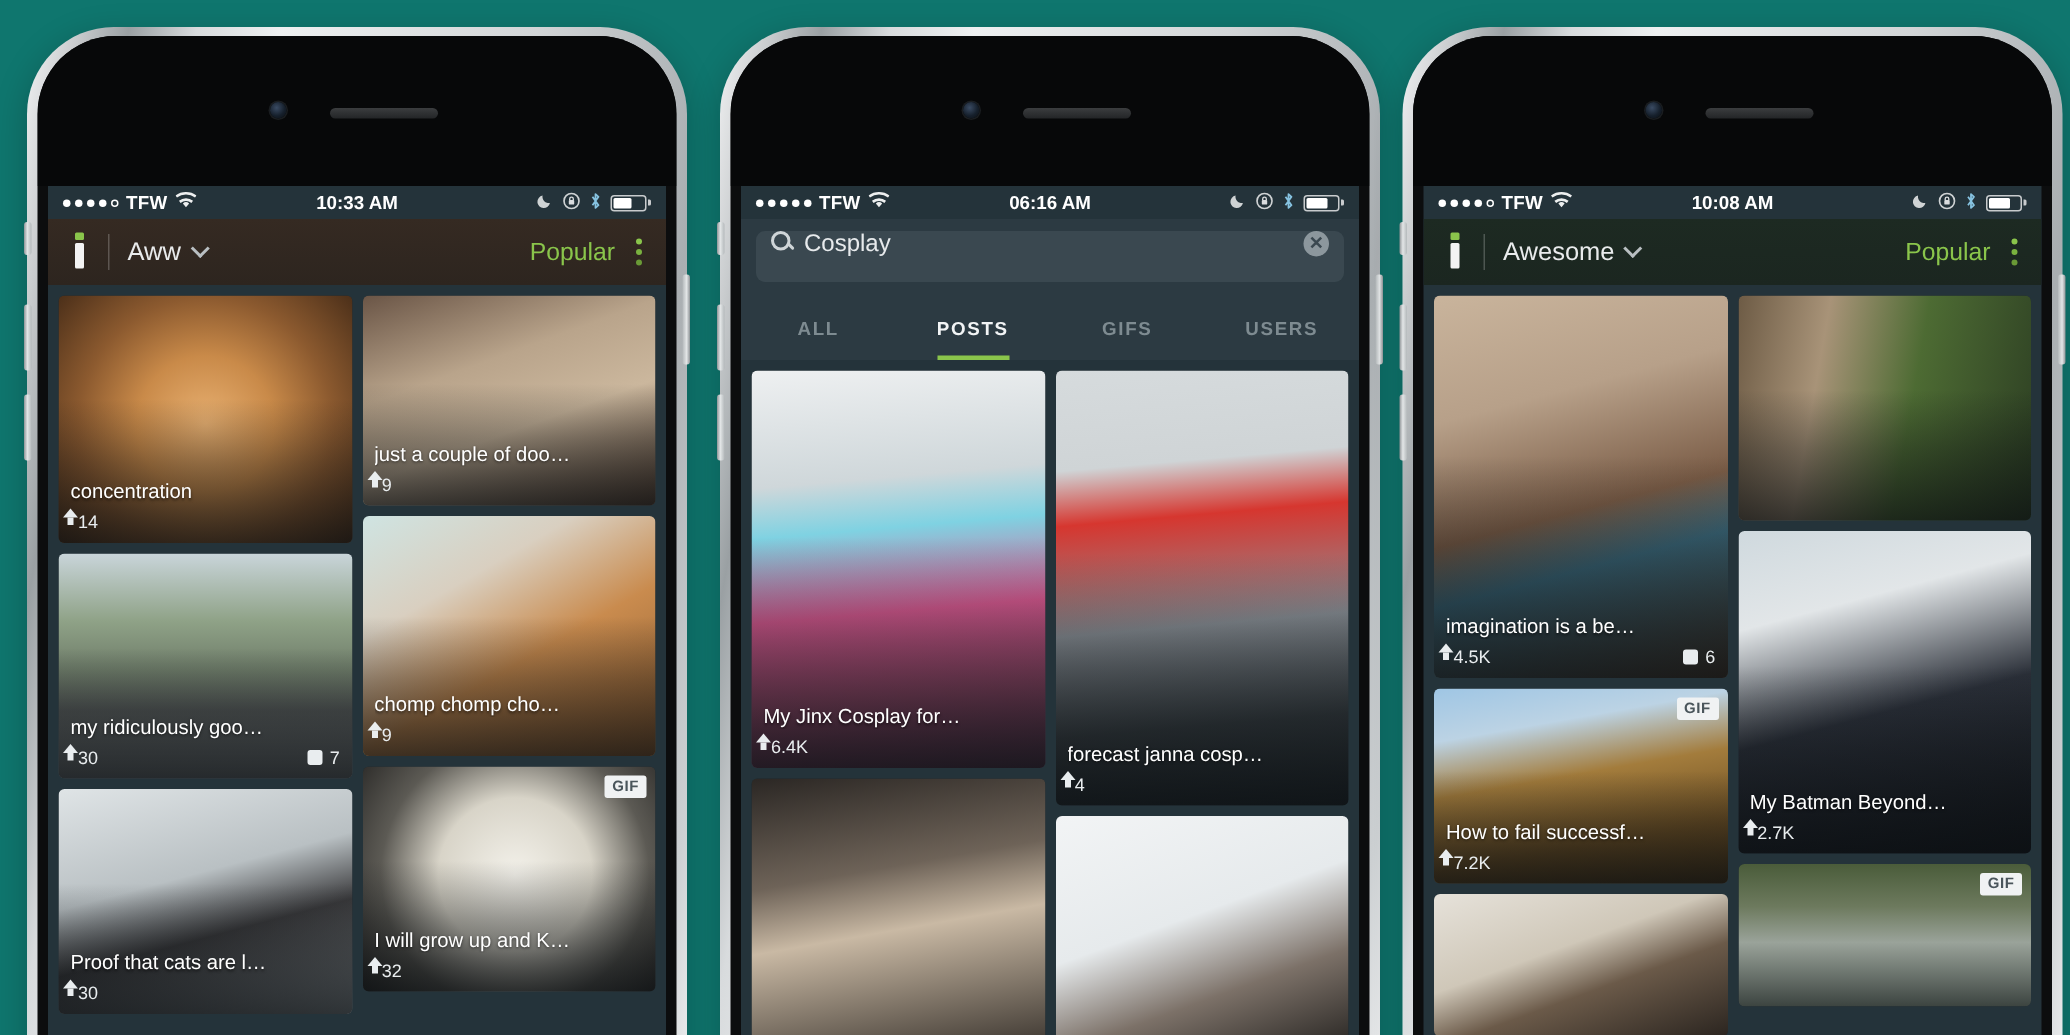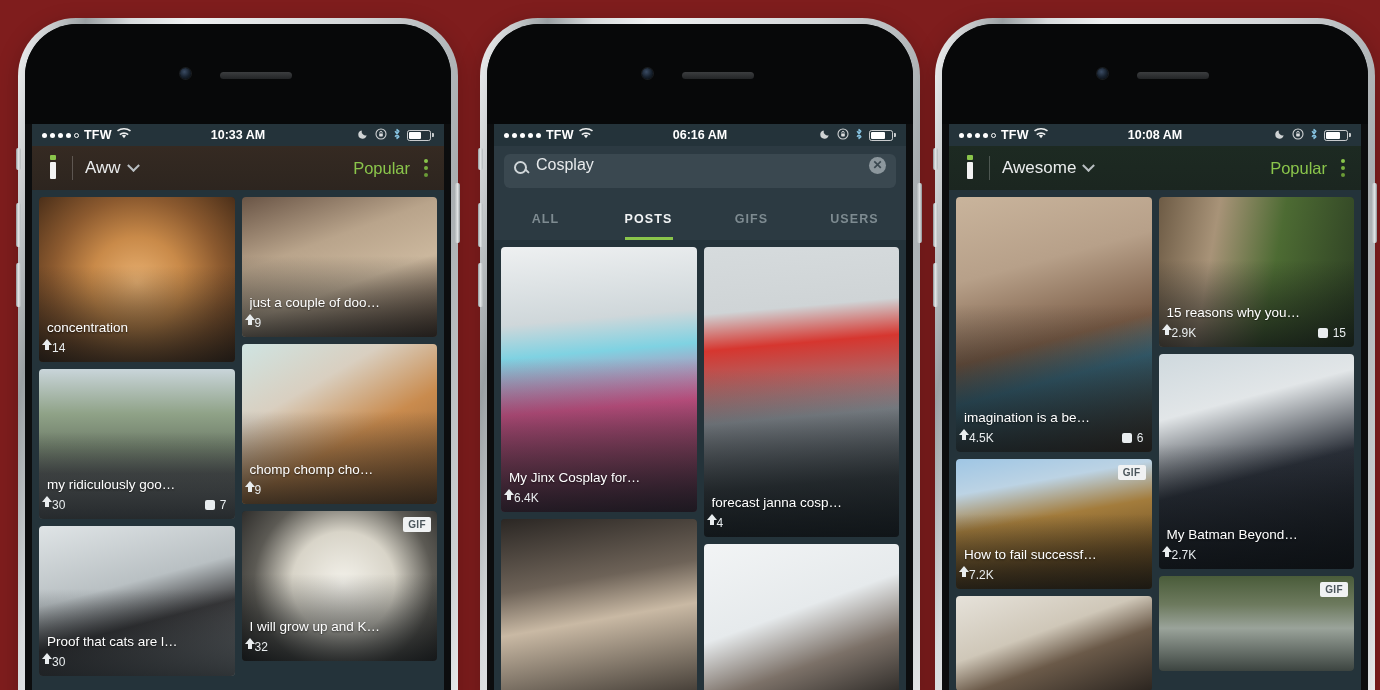--- a/index.html
+++ b/index.html
@@ -2,21 +2,21 @@
 <html><head>
 <meta charset="utf-8">
 <style>
   * { box-sizing: border-box; margin: 0; padding: 0; }
   html, body {
     width: 1380px; height: 690px;
     background: #ffffff;
     font-family: "Liberation Sans", sans-serif;
     overflow: hidden;
   }
-  .stage { position: relative; width: 1380px; height: 690px; background: #7f1d1d; }
+  .stage { position: relative; width: 1380px; height: 690px; background: #0f766e; }
 
   
   .phone { position: absolute; top: 18px; width: 440px; height: 720px; }
   .phone.p1 { left: 18px; }
   .phone.p2 { left: 480px; }
   .phone.p3 { left: 935px; }
 
   .frame-outer {
     position: absolute; inset: 0;
     border-radius: 58px 58px 46px 46px;
@@ -90,21 +90,21 @@
   .nav-sort { color: #8ac54b; font-size: 16.5px; }
   .kebab { display: flex; flex-direction: column; gap: 3px; padding: 4px 2px; }
   .kebab i { width: 4px; height: 4px; border-radius: 50%; background: #8ac54b; display: block; }
   .kebab i:nth-child(2) { background: #7ab23f; }
   .kebab i:nth-child(3) { background: #6a9a36; }
 
   
   .searchbar-wrap { background: #2c3a42; padding: 8px 10px 10px; }
   .searchbar {
     height: 34px; background: #3a4850; border-radius: 6px;
-    display: flex; align-items: flex-end; padding: 14px 10px; gap: 9px;
+    display: flex; align-items: flex-start; padding: 0 10px; gap: 9px;
   }
   .search-glyph { width: 13px; height: 13px; border: 2px solid #cfd5d8; border-radius: 50%; position: relative; flex: none; }
   .search-glyph:after { content:""; position: absolute; width: 6px; height: 2px; background: #cfd5d8; right: -5px; bottom: 0px; transform: rotate(45deg); border-radius: 1px; }
   .search-text { color: #e7eaec; font-size: 16px; flex: 1; }
   .clear-btn { width: 17px; height: 17px; border-radius: 50%; background: #8c979d; color: #3a4850; font-size: 12px; line-height: 17px; text-align: center; font-weight: bold; flex: none; }
 
   
   .tabs { display: flex; background: #2c3a42; height: 42px; position: relative; }
   .tab { flex: 1; display: flex; align-items: center; justify-content: center; color: #7e8b91; font-size: 12.5px; font-weight: bold; letter-spacing: 1.1px; position: relative; }
   .tab.active { color: #f2f4f5; }
@@ -504,33 +504,20 @@
                 </div>
               </div>
               <div class="card" style="height: 95px;">
                 <div class="art" style="background: linear-gradient(160deg, rgb(230, 226, 218) 0%, rgb(207, 199, 184) 40%, rgb(107, 90, 73) 62%, rgb(43, 37, 32) 100%);"></div>
               </div>
             </div>
             <div class="col">
               <div class="card" style="height: 150px;">
                 <div class="art" style="background: linear-gradient(100deg, rgb(109, 91, 69) 0%, rgb(168, 147, 120) 28%, rgb(77, 107, 51) 58%, rgb(45, 63, 35) 100%);"></div>
                 <div class="scrim"></div>
-                <div class="meta">
-                  <div class="title">15 reasons why you…</div>
-                  <div class="stats">
-                    <div class="stat">
-                      <span class="up-arrow"></span>
-                      <span>2.9K</span>
-                    </div>
-                    <div class="stat right">
-                      <span class="cmt-box"></span>
-                      <span>15</span>
-                    </div>
-                  </div>
-                </div>
               </div>
               <div class="card" style="height: 215px;">
                 <div class="art" style="background: linear-gradient(165deg, rgb(207, 217, 222) 0%, rgb(226, 230, 232) 25%, rgb(42, 47, 56) 55%, rgb(20, 23, 28) 100%);"></div>
                 <div class="scrim"></div>
                 <div class="meta">
                   <div class="title">My Batman Beyond…</div>
                   <div class="stats">
                     <div class="stat">
                       <span class="up-arrow"></span>
                       <span>2.7K</span>

